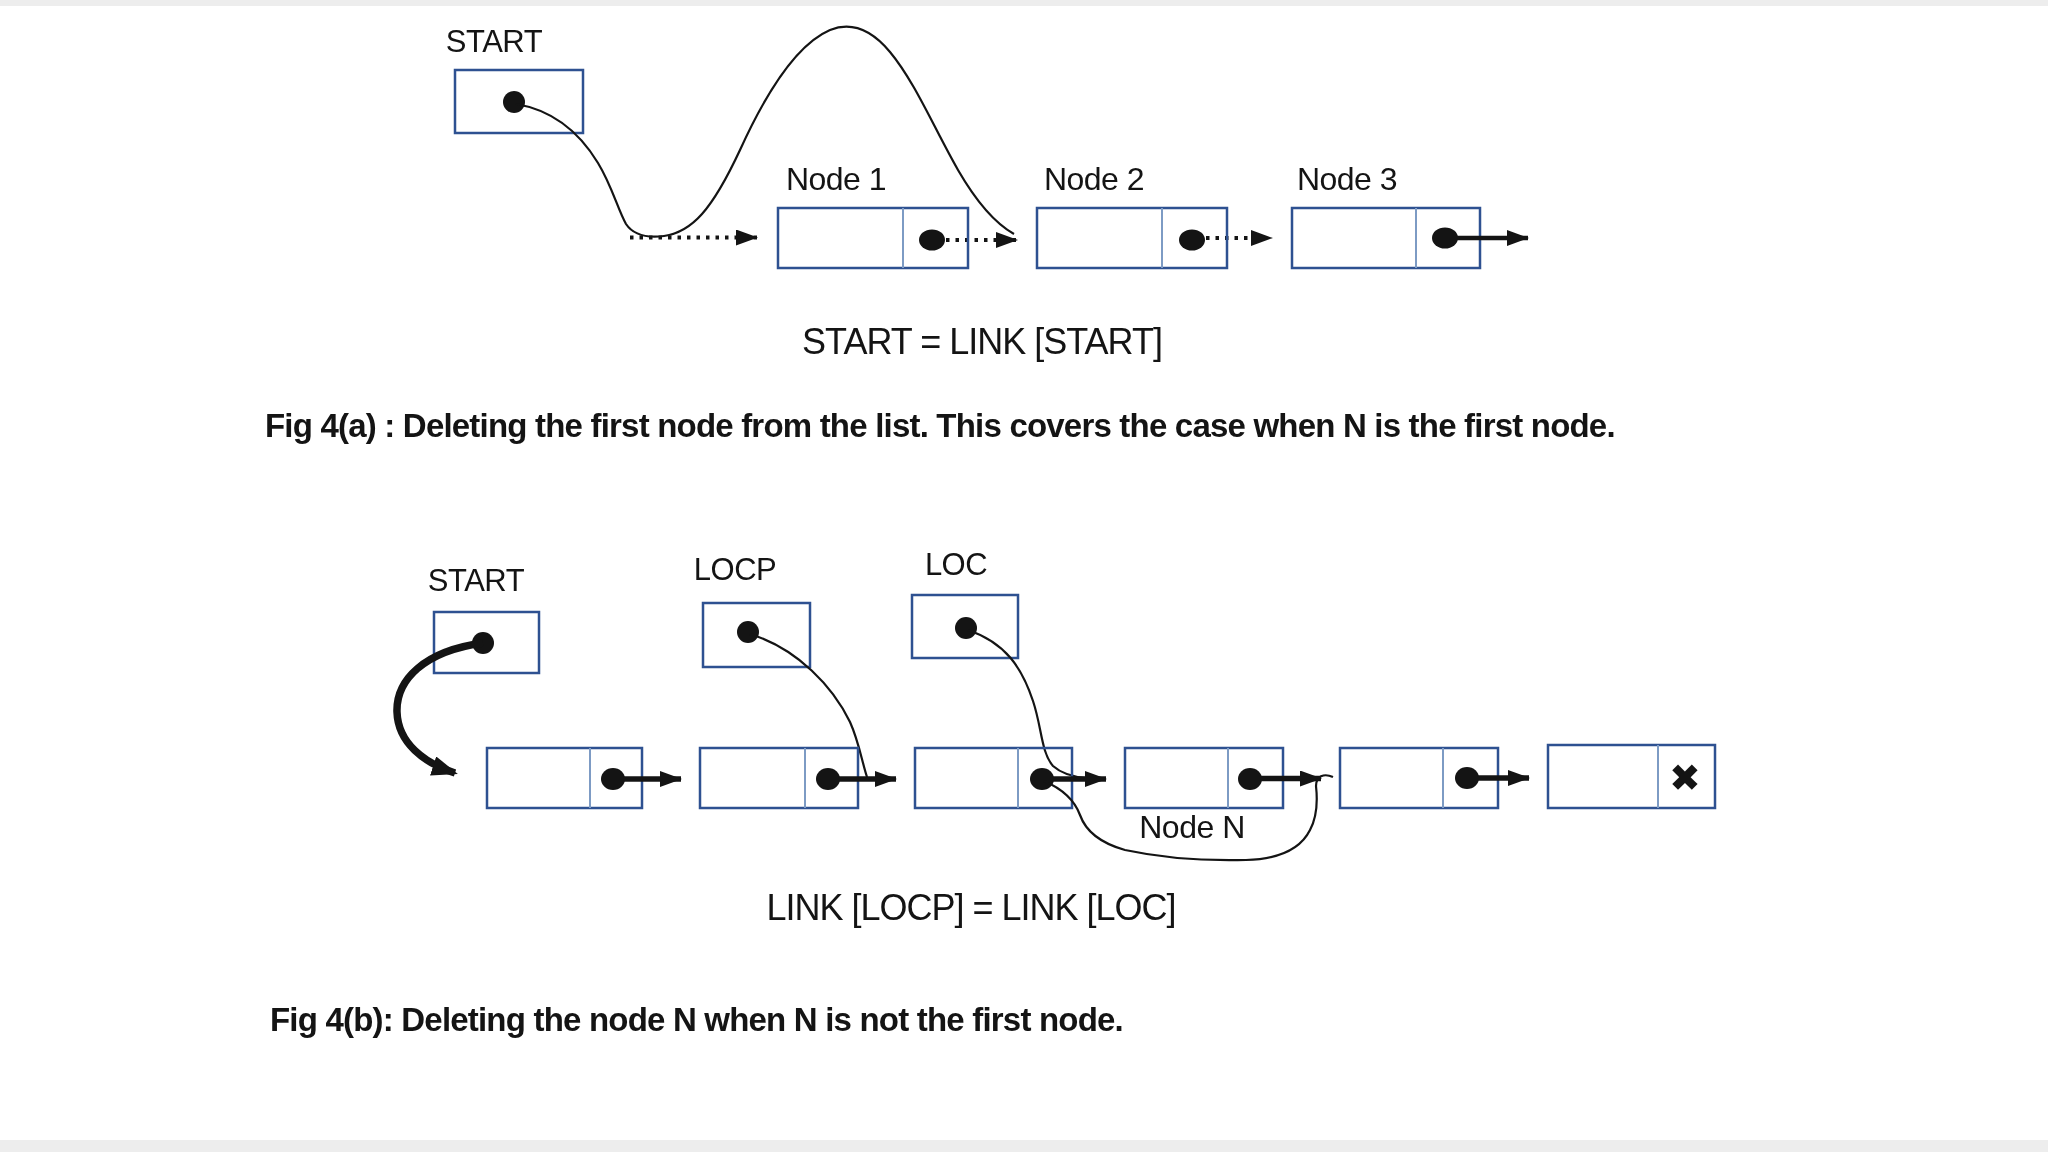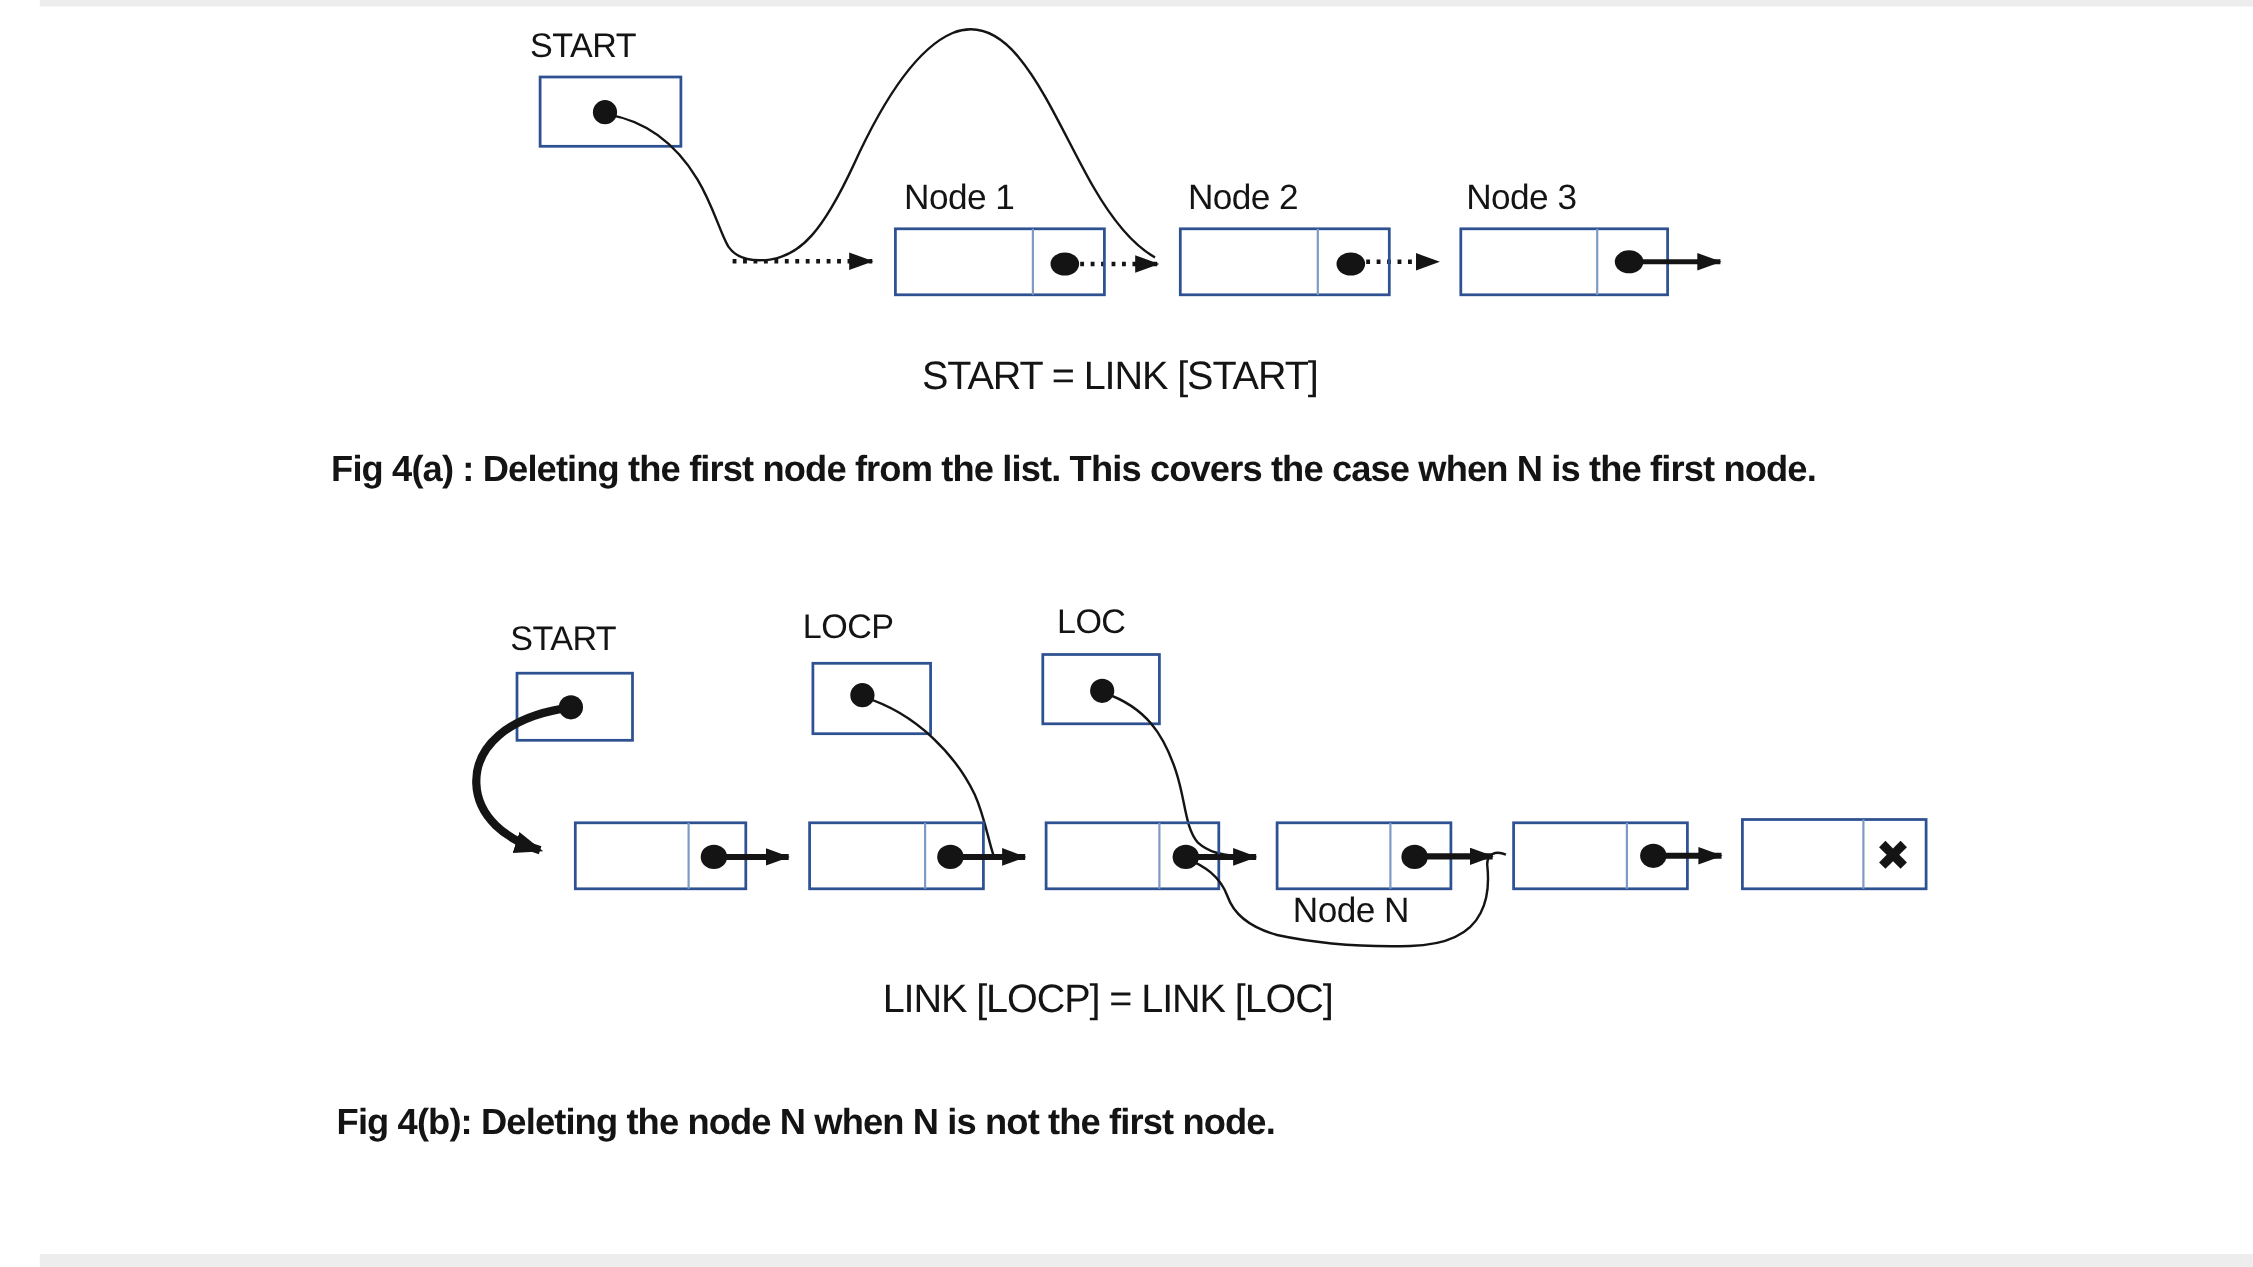--- a/index.html
+++ b/index.html
@@ -3,21 +3,21 @@
 <meta charset="utf-8">
 <style>
   html,body{margin:0;padding:0;}
   body{
     width:2048px;height:1152px;
     background:#ffffff;
     font-family:"Liberation Sans", sans-serif;
     position:relative;
     overflow:hidden;
   }
-  .stage{position:absolute;inset:0;margin-left:36px;}
+  .stage{position:absolute;inset:0;}
   svg{display:block;}
   svg text{fill:#141414;}
   .ptr-label{font-size:31px;letter-spacing:-0.5px;}
   .node-label{font-size:32px;letter-spacing:-0.5px;}
   .equation{font-size:36px;letter-spacing:-1px;}
   .caption{font-size:33px;font-weight:bold;letter-spacing:-0.8px;}
   .null-x{font-size:38px;font-weight:bold;font-family:"DejaVu Sans", sans-serif;}
 </style>
 </head>
 <body>

